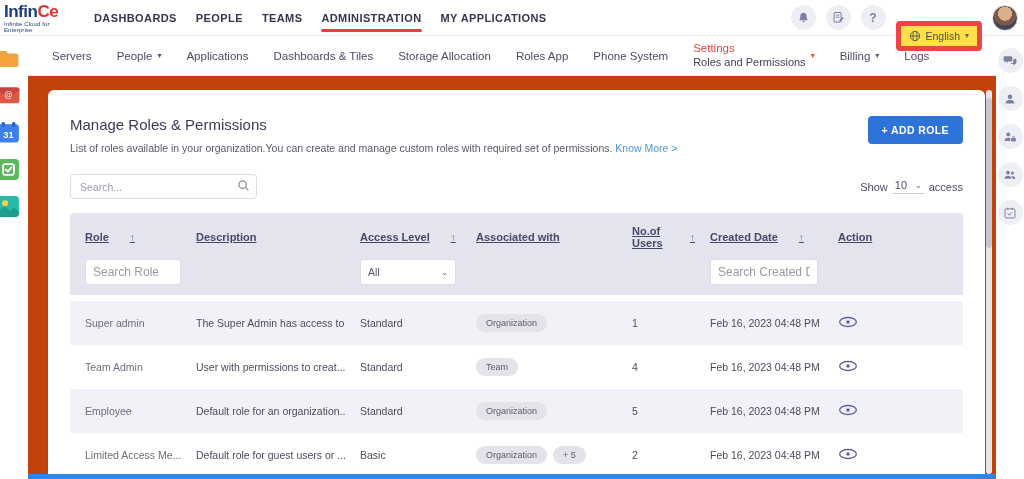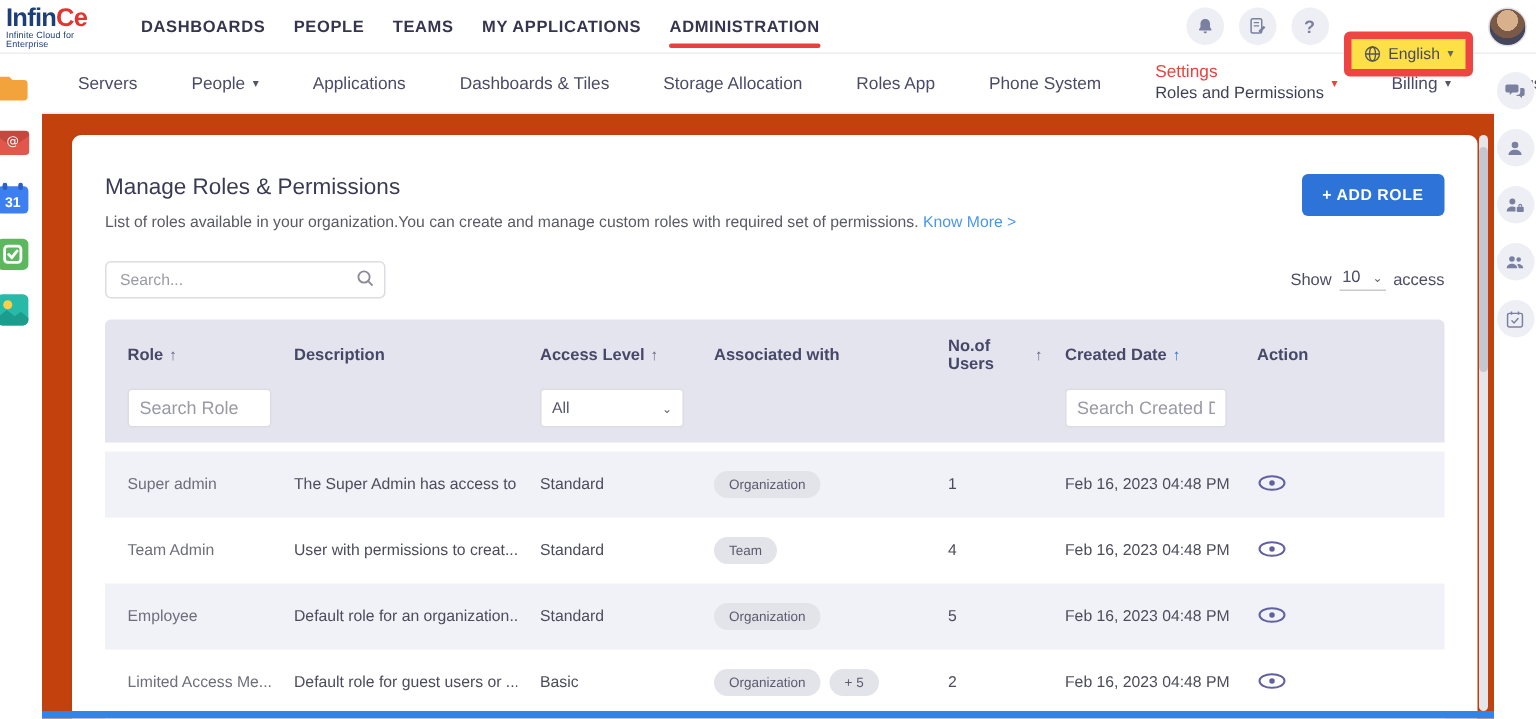--- a/index.html
+++ b/index.html
@@ -24,21 +24,21 @@
     display:flex; align-items:center; justify-content:center; cursor:pointer; font-size:12px; font-weight:bold; }
   .lang-btn { display:flex; align-items:center; gap:5px; border:5px solid #ef4444; border-radius:4px;
     padding:4px 8px; font-size:10.5px; color:#4a4a5a; background:#fde047; cursor:pointer;margin-top:36px; }
   .lang-caret { font-size:8px; color:#666; }
   .avatar { width:26px; height:26px; border-radius:50%; cursor:pointer;
     background:radial-gradient(circle at 50% 32%, #d9b08c 0 34%, #7a5a46 35% 58%, #45455c 59%);
     border:1px solid #e0e0e8; }
 
   
   .subnav { position:absolute; top:36px; left:28px; right:28px; height:40px; background:#fff;
-    border-bottom:1px solid #e9e9f0; display:flex; align-items:center; gap:36px; padding-left:24px; z-index:4; }
+    border-bottom:1px solid #e9e9f0; display:flex; align-items:center; gap:25px; padding-left:24px; z-index:4; }
   .subnav-item { font-size:11.5px; color:#4b4b66; cursor:pointer; display:flex; align-items:center; gap:5px; white-space:nowrap; }
   .subnav-caret { font-size:8px; color:#55556a; }
   .subnav-item.active .main-label { color:#e5453f; }
   .subnav-item.active .subnav-caret { color:#e5453f; }
   .two-line { display:flex; flex-direction:column; line-height:1.25; }
   .two-line .sub-label { font-size:11px; color:#3f3f58; }
 
   
   .left-dock { position:absolute; left:0; top:46px; width:28px; display:flex; flex-direction:column; gap:12px; z-index:6; }
   .dock-app { width:25px; height:25px; margin-left:-4px; cursor:pointer; }
@@ -67,21 +67,21 @@
   .search-input::placeholder { color:#9a9aa6; }
   .search-icon { position:absolute; right:7px; top:5px; color:#8a8a98; }
   .show-entries { font-size:11px; color:#4c4c66; display:flex; align-items:center; gap:5px; }
   .show-select { border-bottom:1px solid #c9c9d2; padding:0 2px 2px 2px; cursor:pointer;
     display:inline-flex; align-items:center; gap:8px; color:#4c4c66; }
   .show-caret { font-size:8px; color:#666; }
 
   .tablewrap { margin:0 22px; }
   .tgrid { display:grid; grid-template-columns:111px 164px 116px 156px 78px 128px 1fr; }
   .thead { background:#e4e4ee; border-radius:4px 4px 0 0; padding:12px 0 10px 0; }
-  .th { font-size:11px; font-weight:700; color:#474768; padding-left:15px; display:flex; align-items:center; gap:4px; cursor:pointer; }
+  .th { font-size:11px; font-weight:700; color:#474768; padding-left:15px; display:flex; align-items:center; gap:21px; cursor:pointer;text-decoration:underline; }
   .sort-arrow { font-size:10px; color:#6a6a88; font-weight:normal; }
   .sort-arrow.sorted { color:#2e74d8; font-weight:bold; }
   .filter-row { margin-top:10px; }
   .fcell { padding-left:15px; }
   .filter-input { width:96px; height:26px; border:1px solid #dcdce2; border-radius:3px; background:#fff;
     font-size:12px; color:#555; padding:0 7px; font-family:inherit; }
   .filter-input::placeholder { color:#9a9aa6; }
   .filter-input.wide { width:108px; }
   .filter-select { width:96px; height:26px; border:1px solid #dcdce2; border-radius:3px; background:#fff;
     font-size:10.5px; color:#55556a; padding:0 7px; display:flex; align-items:center; justify-content:space-between; cursor:pointer; }
@@ -100,22 +100,22 @@
 
 <div class="topbar">
   <div class="logo">
     <div class="logo-word"><span class="logo-primary">Infin</span><span class="logo-accent">Ce</span></div>
     <div class="logo-tagline">Infinite Cloud for Enterprise</div>
   </div>
   <div class="topnav">
     <div class="topnav-item">DASHBOARDS</div>
     <div class="topnav-item">PEOPLE</div>
     <div class="topnav-item">TEAMS</div>
+    <div class="topnav-item active">ADMINISTRATION</div>
     <div class="topnav-item">MY APPLICATIONS</div>
-    <div class="topnav-item active">ADMINISTRATION</div>
   </div>
   <div class="topbar-right">
     <div class="icon-circle">
       <span>
           <svg width="13" height="13" viewBox="0 0 24 22" fill="currentColor">
             <path d="M12 2.2c-3.4 0-5.9 2.5-5.9 5.9v4.1l-1.7 2.6c-.4.6 0 1.3.7 1.3h13.8c.7 0 1.1-.7.7-1.3l-1.7-2.6V8.1c0-3.4-2.5-5.9-5.9-5.9z"></path>
             <path d="M9.8 17.6a2.2 2.2 0 0 0 4.4 0z"></path>
           </svg>
         </span>
     </div>

